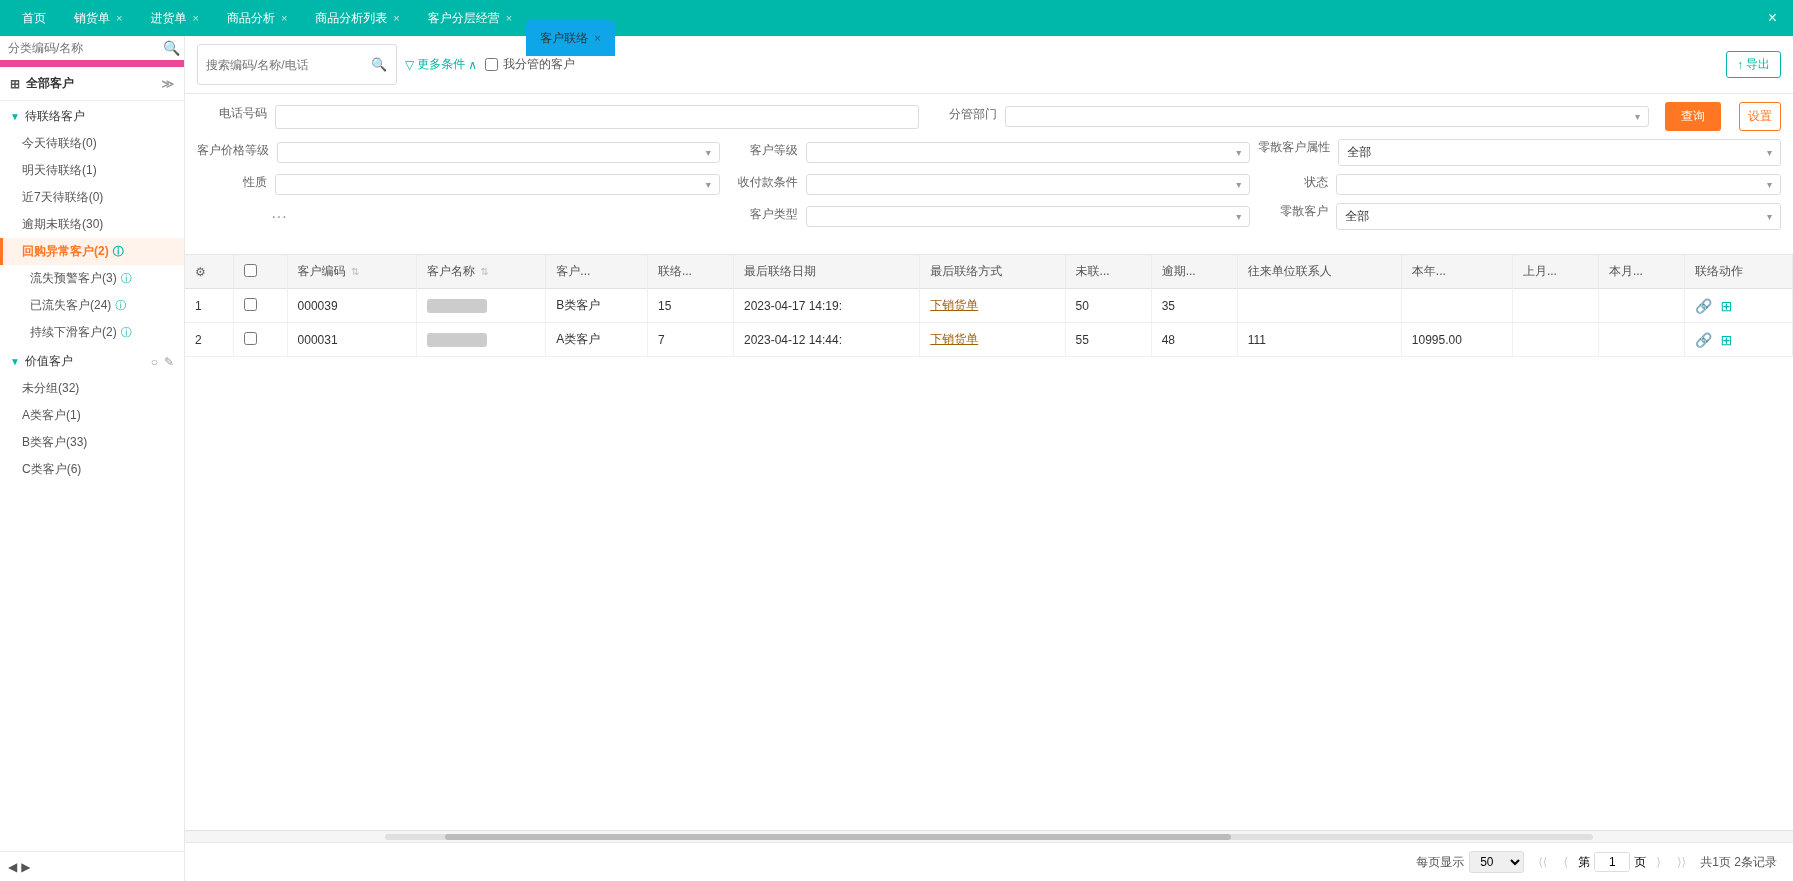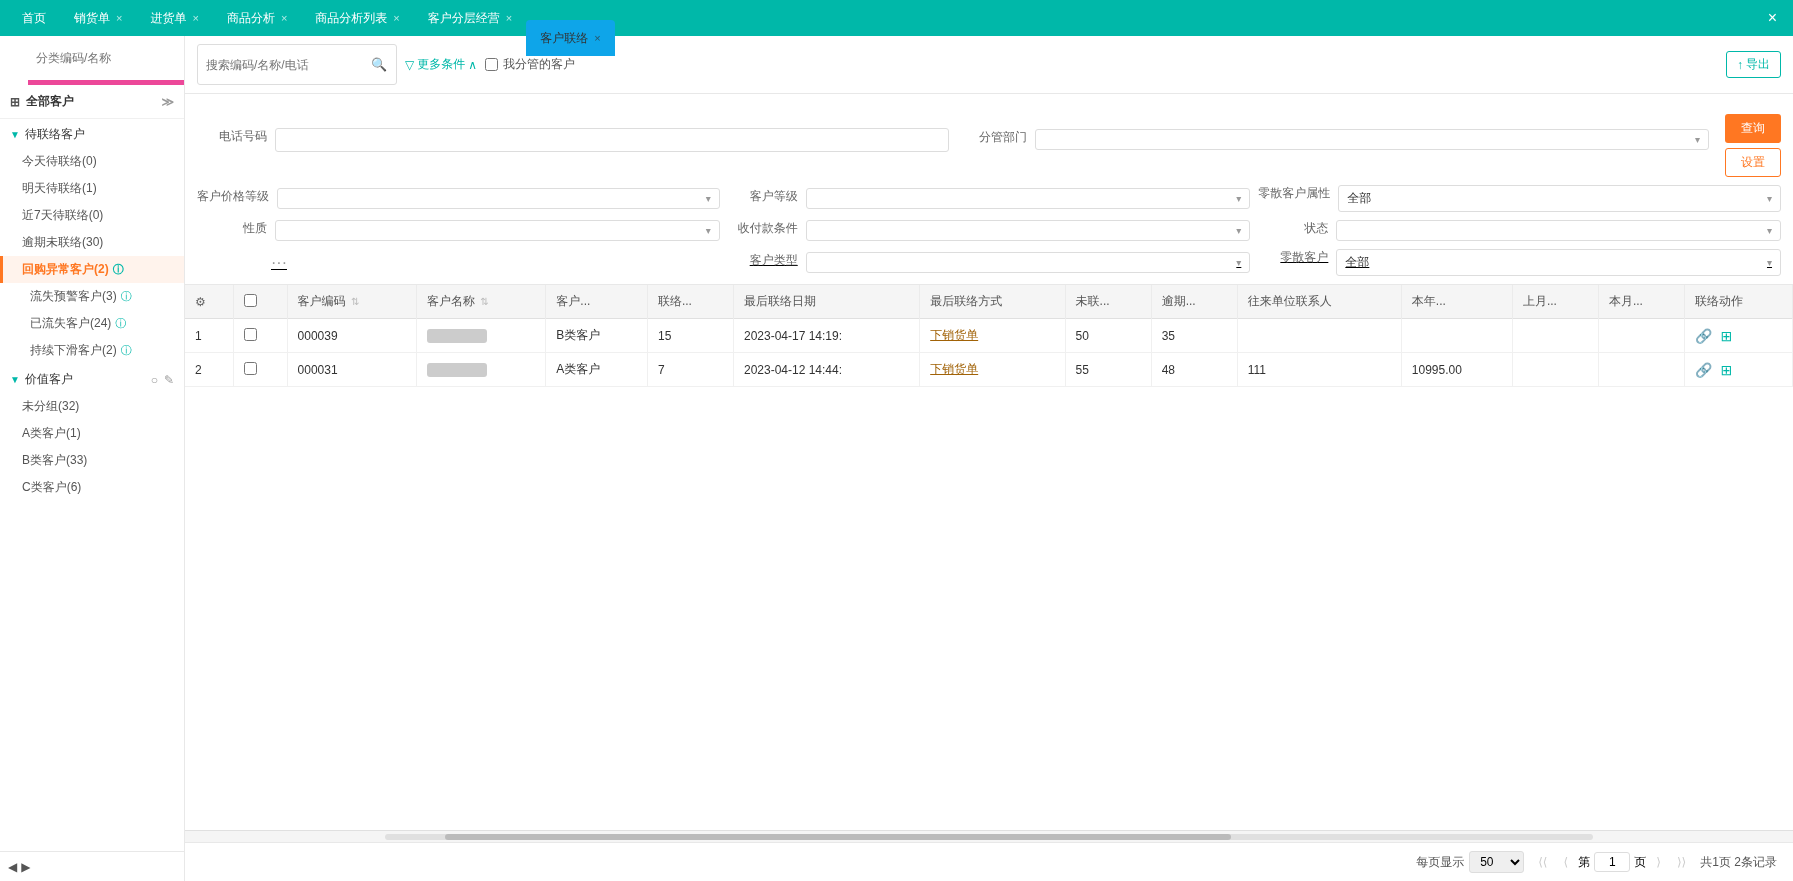--- a/index.html
+++ b/index.html
@@ -20,21 +20,21 @@
 
     
     .main-layout { display: flex; height: calc(881px - 36px); }
 
     
     .sidebar {
       width: 185px; background: white; border-right: 1px solid #e8e8e8;
       display: flex; flex-direction: column; overflow: hidden; flex-shrink: 0;
     }
     .sidebar-search {
-      display: flex; align-items: center; padding: 14px 8px; border-bottom: 5px solid #ec4899; margin-left: 28px;
+      display: flex; align-items: center; padding: 4px 8px; border-bottom: 7px solid #ec4899;
     }
     .sidebar-search input {
       border: none; outline: none; flex: 1; font-size: 12px; color: #333;
       background: transparent;
     }
     .sidebar-search .search-icon { color: #00b8a9; cursor: pointer; font-size: 14px; }
 
     .sidebar-all {
       display: flex; align-items: center; padding: 8px 10px; font-weight: bold; font-size: 13px;
       color: #333; border-bottom: 1px solid #f0f0f0; cursor: pointer;
@@ -77,21 +77,21 @@
     .export-btn {
       margin-left: auto; display: flex; align-items: center; color: #00b8a9; cursor: pointer;
       font-size: 12px; gap: 3px; border: 1px solid #00b8a9; border-radius: 3px; padding: 4px 10px;
     }
 
     
     .adv-filter {
       background: white; padding: 8px 12px; border-bottom: 1px solid #e8e8e8;
     }
     .adv-row { display: flex; align-items: center; margin-bottom: 8px; gap: 8px; }
-    .adv-row:last-child { margin-bottom: 0; text-decoration: underline; }
+    .adv-row:last-child { margin-bottom: 16px; }
     .adv-field { display: flex; align-items: flex-start; flex: 1; min-width: 0; }
     .adv-label { color: #666; font-size: 12px; white-space: nowrap; min-width: 70px; text-align: right; margin-right: 8px; }
     .adv-input {
       flex: 1; border: 1px solid #ddd; border-radius: 3px; padding: 4px 8px;
       font-size: 12px; outline: none; color: #333; background: white;
     }
     .adv-select {
       flex: 1; border: 1px solid #ddd; border-radius: 3px; padding: 4px 8px;
       font-size: 12px; outline: none; color: #333; background: white;
       display: flex; align-items: center; justify-content: space-between; cursor: pointer;
@@ -100,21 +100,21 @@
     .adv-select .chevron { color: #999; font-size: 10px; }
     .adv-ellipsis { color: #999; font-size: 16px; cursor: pointer; margin-left: 4px; }
     .btn-query {
       background: #ff7722; color: white; border: none; border-radius: 3px;
       padding: 6px 16px; cursor: pointer; font-size: 12px;
     }
     .btn-settings {
       background: white; color: #ff7722; border: 1px solid #ff7722; border-radius: 3px;
       padding: 5px 8px; cursor: pointer; font-size: 12px;
     }
-    .adv-actions { display: flex; flex-direction: column; gap: 5px; margin-left: 8px; margin-top: 12px; }
+    .adv-actions { display: flex; flex-direction: row; gap: 18px; margin-left: 8px; }
 
     
     .table-wrapper { flex: 1; overflow: auto; background: white; margin: 0; }
     table { width: 100%; border-collapse: collapse; font-size: 12px; }
     thead tr { background: #f5f5f5; border-bottom: 1px solid #e0e0e0; }
     thead th {
       padding: 8px 10px; text-align: left; color: #555; font-weight: normal;
       border-right: 1px solid #ebebeb; white-space: nowrap; position: sticky; top: 0; background: #f5f5f5;
     }
     thead th.has-sort { cursor: pointer; }

